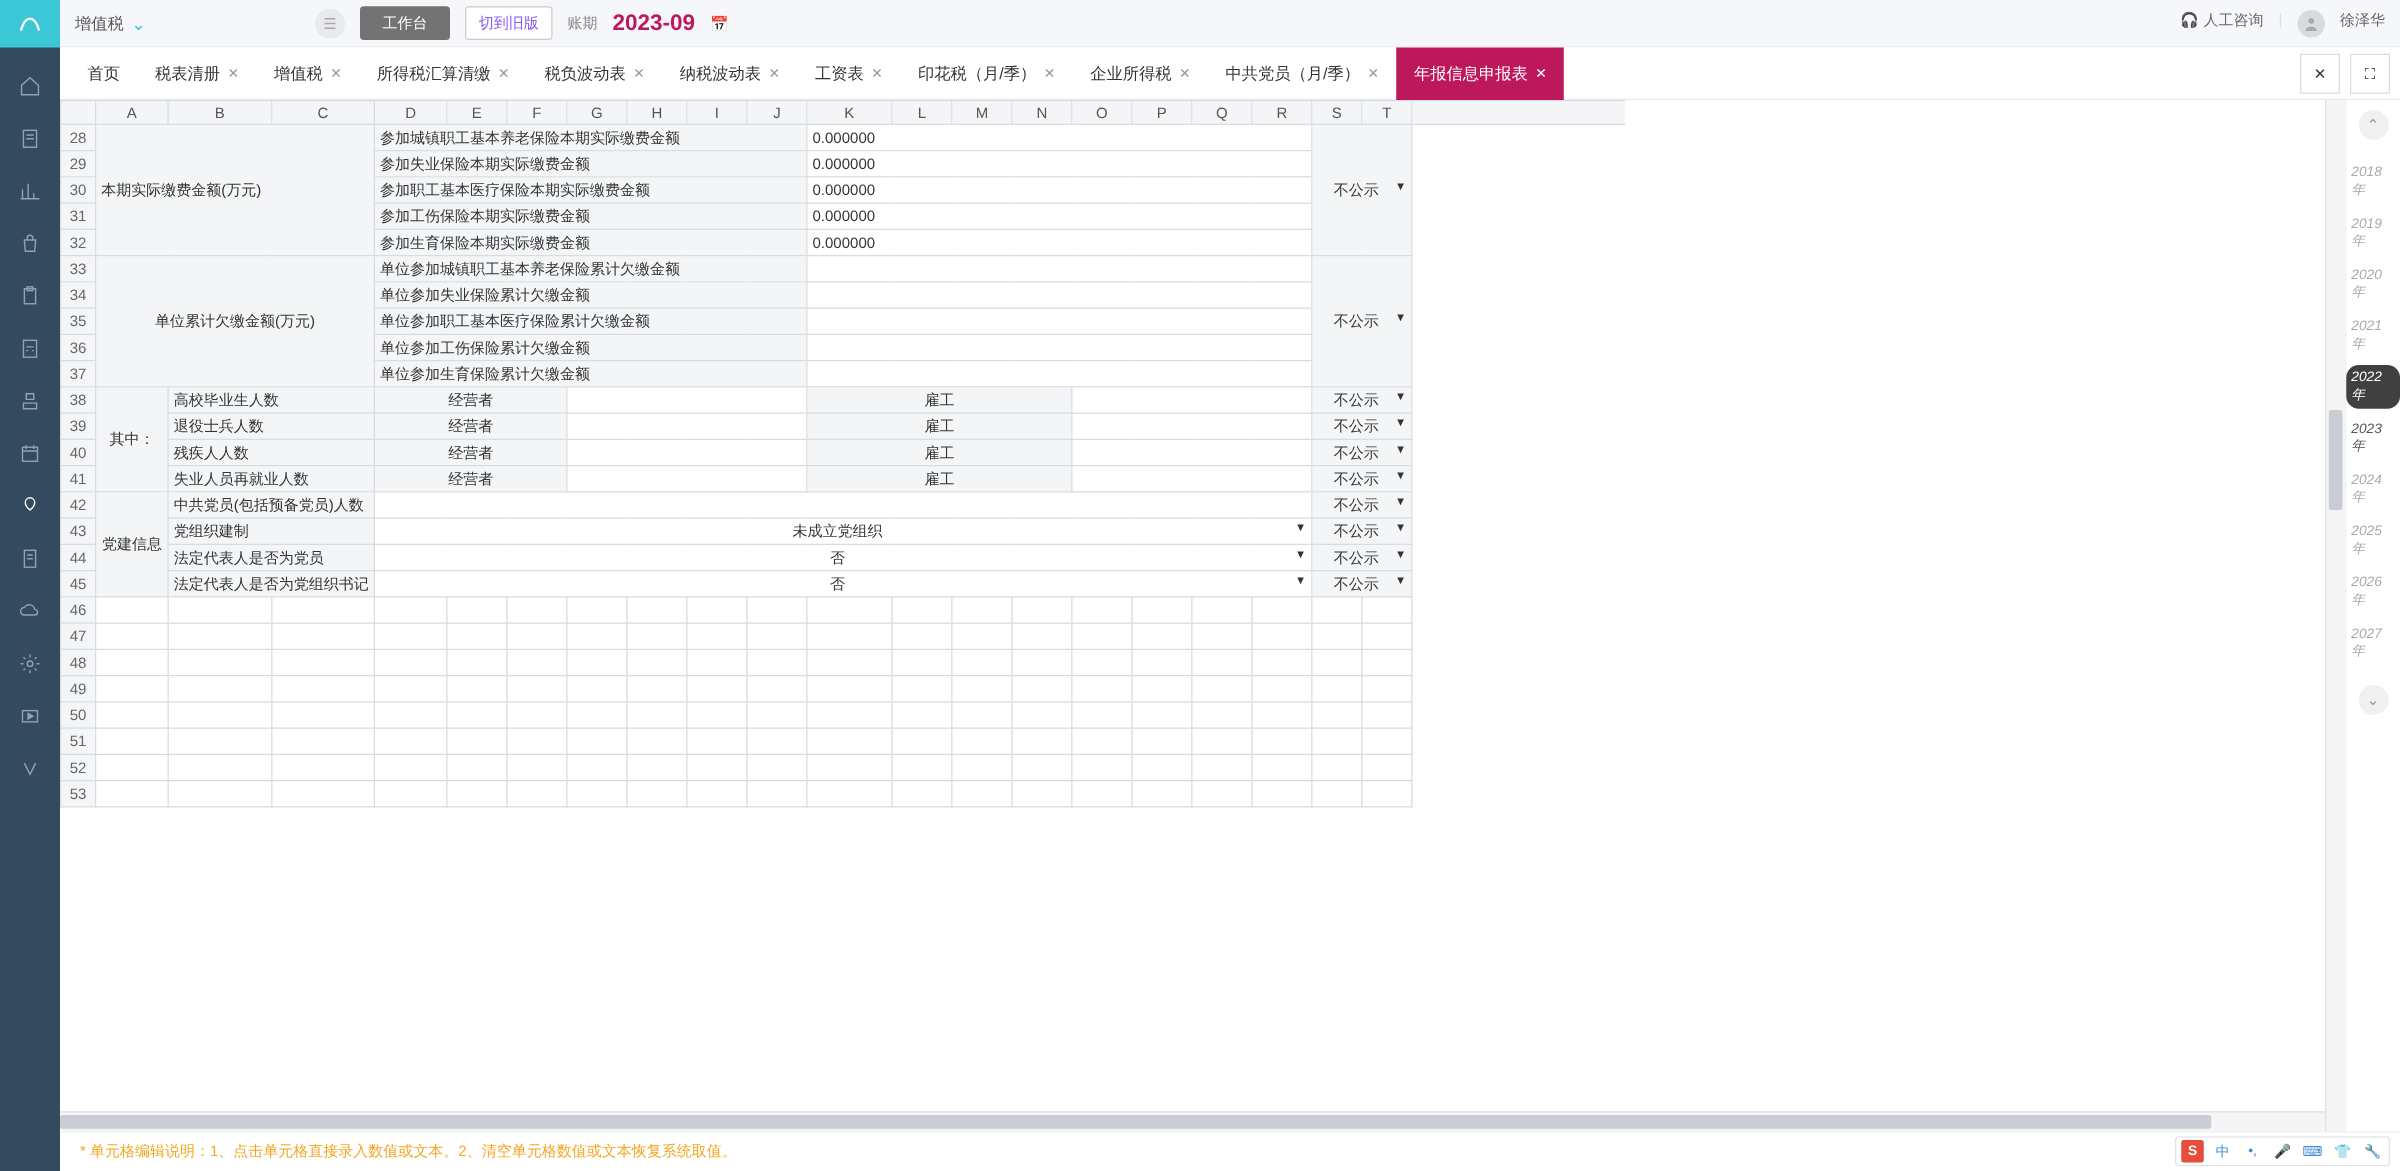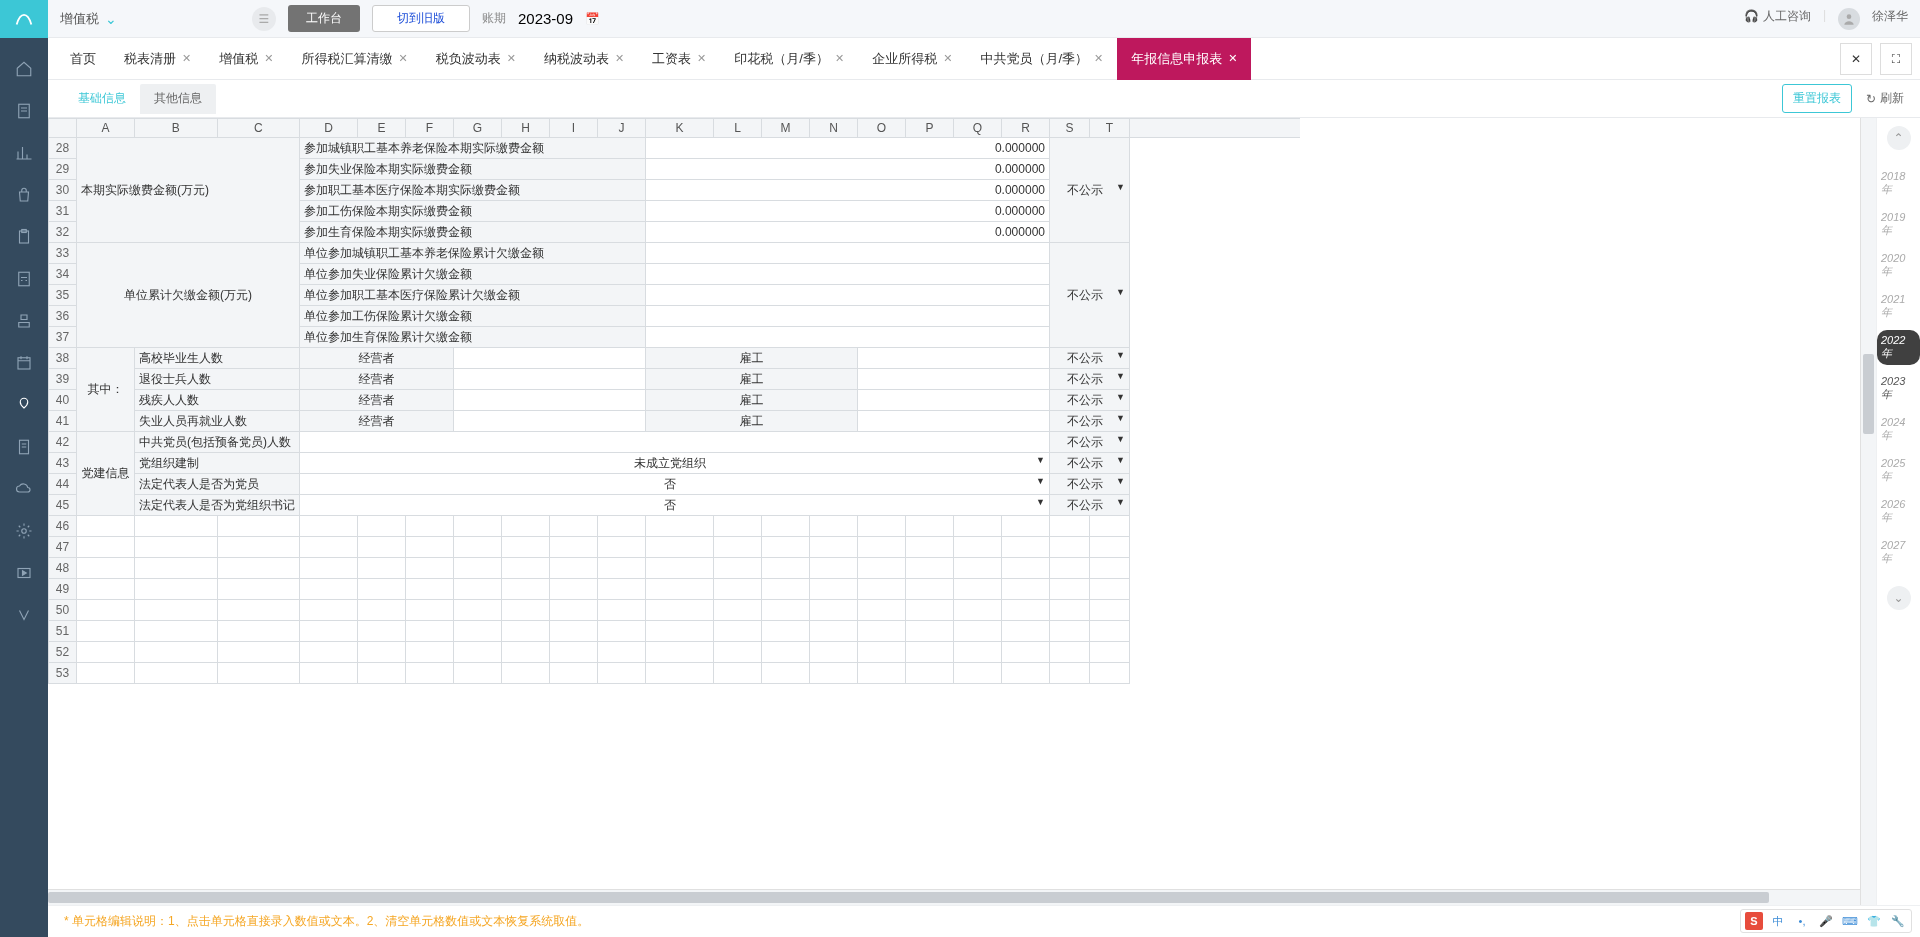--- a/index.html
+++ b/index.html
@@ -15,23 +15,23 @@
 .sidebar-icon.active { color: #fff; }
 .sidebar-icon svg { width: 18px; height: 18px; stroke: currentColor; fill: none; stroke-width: 1.5; }
 
 .main { flex: 1; display: flex; flex-direction: column; background: #fff; min-width: 0; }
 
 .topbar { height: 38px; background: #f5f7fa; display: flex; align-items: center; padding: 0 12px; gap: 12px; border-bottom: 1px solid #e8eaed; }
 .topbar-select { display: flex; align-items: center; gap: 6px; min-width: 180px; color: #555; font-size: 13px; cursor: pointer; }
 .chevron-down { color: #3cc7d6; font-size: 14px; }
 .round-btn { width: 24px; height: 24px; border-radius: 50%; background: #e8eaed; display: flex; align-items: center; justify-content: center; color: #aaa; }
 .btn-teal { background: #737373; color: #fff; border: none; padding: 5px 18px; border-radius: 3px; font-size: 12px; cursor: pointer; }
-.btn-outline { background: #fff; border: 1px solid #ccc; padding: 4px 24px; border-radius: 3px; font-size: 12px; cursor: pointer; color: #1d4ed8; }
+.btn-outline { background: #fff; border: 1px solid #ccc; padding: 4px 10px; border-radius: 3px; font-size: 12px; cursor: pointer; color: #8b5cf6; }
 .period-label { color: #888; font-size: 12px; }
-.period-value { color: #000000; font-size: 15px; }
+.period-value { color: #be185d; font-size: 18px; font-weight: bold; }
 .cal-icon { color: #3cc7d6; }
 .topbar-right { margin-left: auto; display: flex; align-items: flex-start; gap: 12px; color: #666; }
 .avatar { width: 22px; height: 22px; border-radius: 50%; background: #d8dce0; display: flex; align-items: center; justify-content: center; }
 
 .tabs { height: 42px; display: flex; align-items: center; padding: 0 8px; background: #fff; border-bottom: 1px solid #e8eaed; position: relative; }
 .tab { padding: 0 14px; height: 42px; display: flex; align-items: center; gap: 6px; font-size: 13px; color: #333; cursor: pointer; white-space: nowrap; }
 .tab.active { background: #be185d; color: #fff; justify-content: flex-end; }
 .tab-close { font-size: 11px; color: #999; }
 .tab.active .tab-close { color: #fff; }
 .tabs-right { margin-left: auto; display: flex; align-items: center; gap: 8px; }
@@ -49,21 +49,21 @@
 .sheet-container { flex: 1; display: flex; flex-direction: column; min-width: 0; padding: 0 0 0 0; }
 
 .sheet { flex: 1; overflow: auto; position: relative; background: #fff; }
 .grid { border-collapse: collapse; table-layout: fixed; }
 .grid th, .grid td { border: 1px solid #d8dce0; height: 21px; padding: 0 4px; font-size: 12px; font-weight: normal; background: #fff; overflow: hidden; text-overflow: ellipsis; white-space: nowrap; }
 .grid thead th { background: #f3f5f7; text-align: center; color: #555; height: 19px; }
 .grid thead th.corner { background: #f3f5f7; width: 28px; }
 .grid tbody th.rowhdr { background: #f3f5f7; text-align: center; color: #666; width: 28px; }
 .grid td.shade { background: #f3f5f7; }
 .grid td.center { text-align: center; }
-.grid td.right { text-align: right; }
+.grid td.right { }
 .grid td.dd::after { content: "▼"; float: right; font-size: 9px; color: #333; }
 
 .vscroll { width: 16px; background: #f3f5f7; border-left: 1px solid #e0e0e0; position: relative; }
 .vscroll-thumb { position: absolute; top: 30%; left: 2px; right: 2px; height: 80px; background: #c9cdd2; border-radius: 2px; }
 .hscroll { height: 16px; background: #f3f5f7; border-top: 1px solid #e0e0e0; position: relative; }
 .hscroll-thumb { position: absolute; left: 0; top: 2px; bottom: 2px; width: 95%; background: #c9cdd2; border-radius: 2px; }
 
 .year-rail { width: 44px; background: #fff; border-left: 1px solid #eef0f2; display: flex; flex-direction: column; align-items: center; padding-top: 8px; gap: 6px; }
 .year-rail-btn { width: 24px; height: 24px; border-radius: 50%; background: #eef0f2; display: flex; align-items: center; justify-content: center; color: #999; cursor: pointer; font-size: 12px; }
 .year-item { font-size: 11px; color: #aaa; padding: 4px 4px; cursor: pointer; border-radius: 10px; font-style: italic; }
@@ -236,28 +236,20 @@
       <div class="tab active">
           <span>年报信息申报表</span>
           <span class="tab-close">✕</span>
         </div>
       <div class="tabs-right">
         <div class="tabs-right-btn">✕</div>
         <div class="tabs-right-btn">⛶</div>
       </div>
     </div>
 
-    <div class="subtabs">
-      <div class="subtab active">基础信息</div>
-      <div class="subtab inactive">其他信息</div>
-      <div class="subtabs-right">
-        <button class="btn-reset">重置报表</button>
-        <span class="btn-refresh">↻ <span>刷新</span></span>
-      </div>
-    </div>
 
     <div class="sheet-area">
       <div class="sheet-container">
         <div class="sheet">
           <table class="grid">
             <thead>
               <tr>
                 <th class="corner"></th>
                 <th style="width:58px">A</th>
                 <th style="width:58px">B</th>

